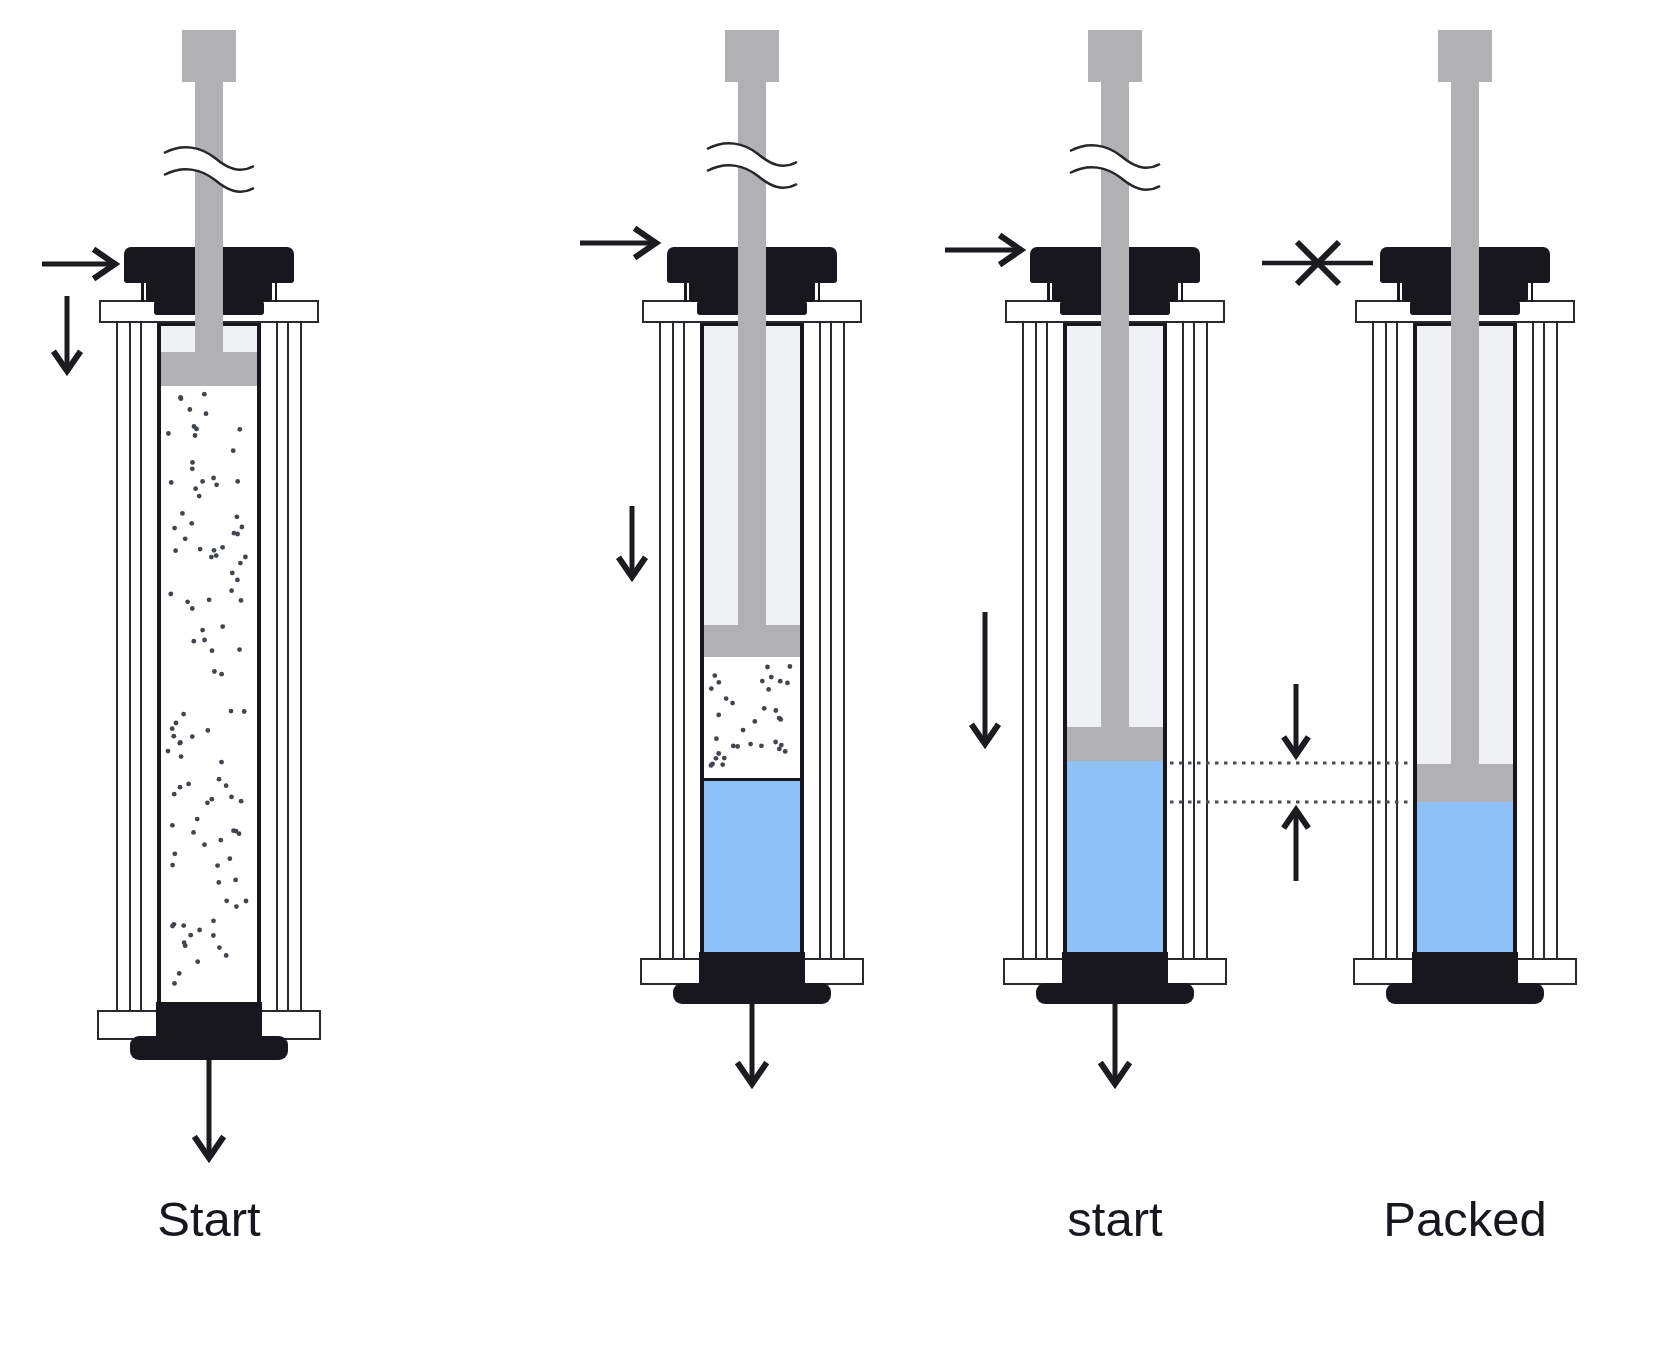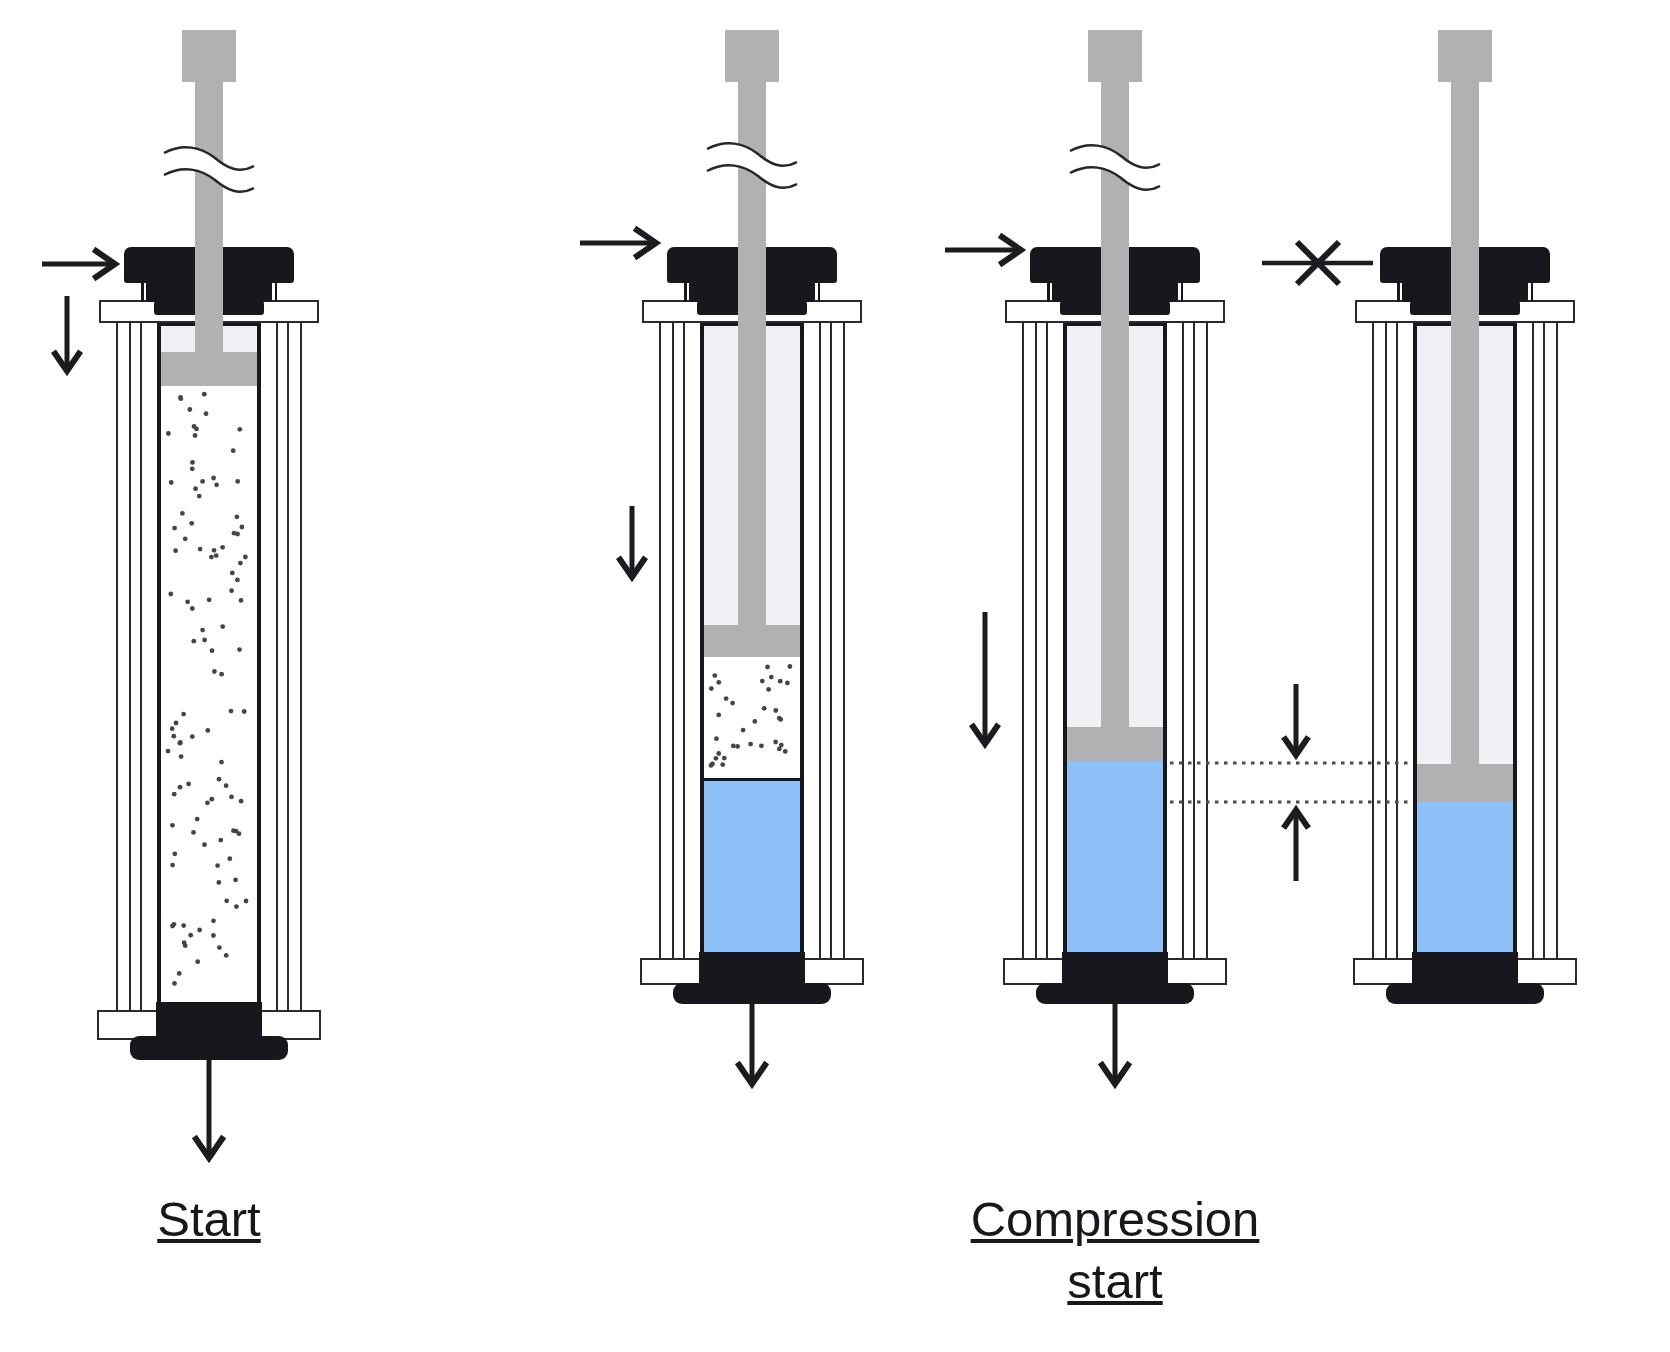--- a/index.html
+++ b/index.html
@@ -15,21 +15,21 @@
   .stage-label{
     position:absolute;
     transform:translateX(-50%);
     text-align:center;
     font-size:49px;
     line-height:62px;
     letter-spacing:0px;
     color:#17171d;
     white-space:nowrap;
   }
-  .stage-label span{display:block;text-decoration:underline;}
+  .stage-label span{display:block;}
 </style>
 </head>
 <body>
 
 <div id="diagram-canvas">
   <div id="built">
       <div style="left: 140px; top: 323px; width: 2px; height: 687px; background: rgb(42, 42, 46);"></div>
       <div style="left: 276px; top: 323px; width: 2px; height: 687px; background: rgb(42, 42, 46);"></div>
       <div style="left: 129px; top: 323px; width: 2px; height: 687px; background: rgb(42, 42, 46);"></div>
       <div style="left: 287px; top: 323px; width: 2px; height: 687px; background: rgb(42, 42, 46);"></div>
@@ -302,16 +302,19 @@
       <line x1="1262" y1="263" x2="1373" y2="263" stroke="#1b1b20" stroke-width="4.5" stroke-linecap="butt"></line>
       <line x1="1297" y1="242" x2="1339" y2="284" stroke="#1b1b20" stroke-width="6" stroke-linecap="butt"></line>
       <line x1="1297" y1="284" x2="1339" y2="242" stroke="#1b1b20" stroke-width="6" stroke-linecap="butt"></line>
     </svg>
 
   <div class="stage-label" style="left: 209px; top: 1188px;">
     <span>Start</span>
     <span></span>
   </div>
   <div class="stage-label" style="left: 1115px; top: 1188px;">
-    <span>Compression</span>
     <span>start</span>
+  </div>
+  <div class="stage-label" style="left: 1465px; top: 1188px;">
+    <span>Packed</span>
+    <span></span>
   </div>
 </div>
 
 </body></html>

